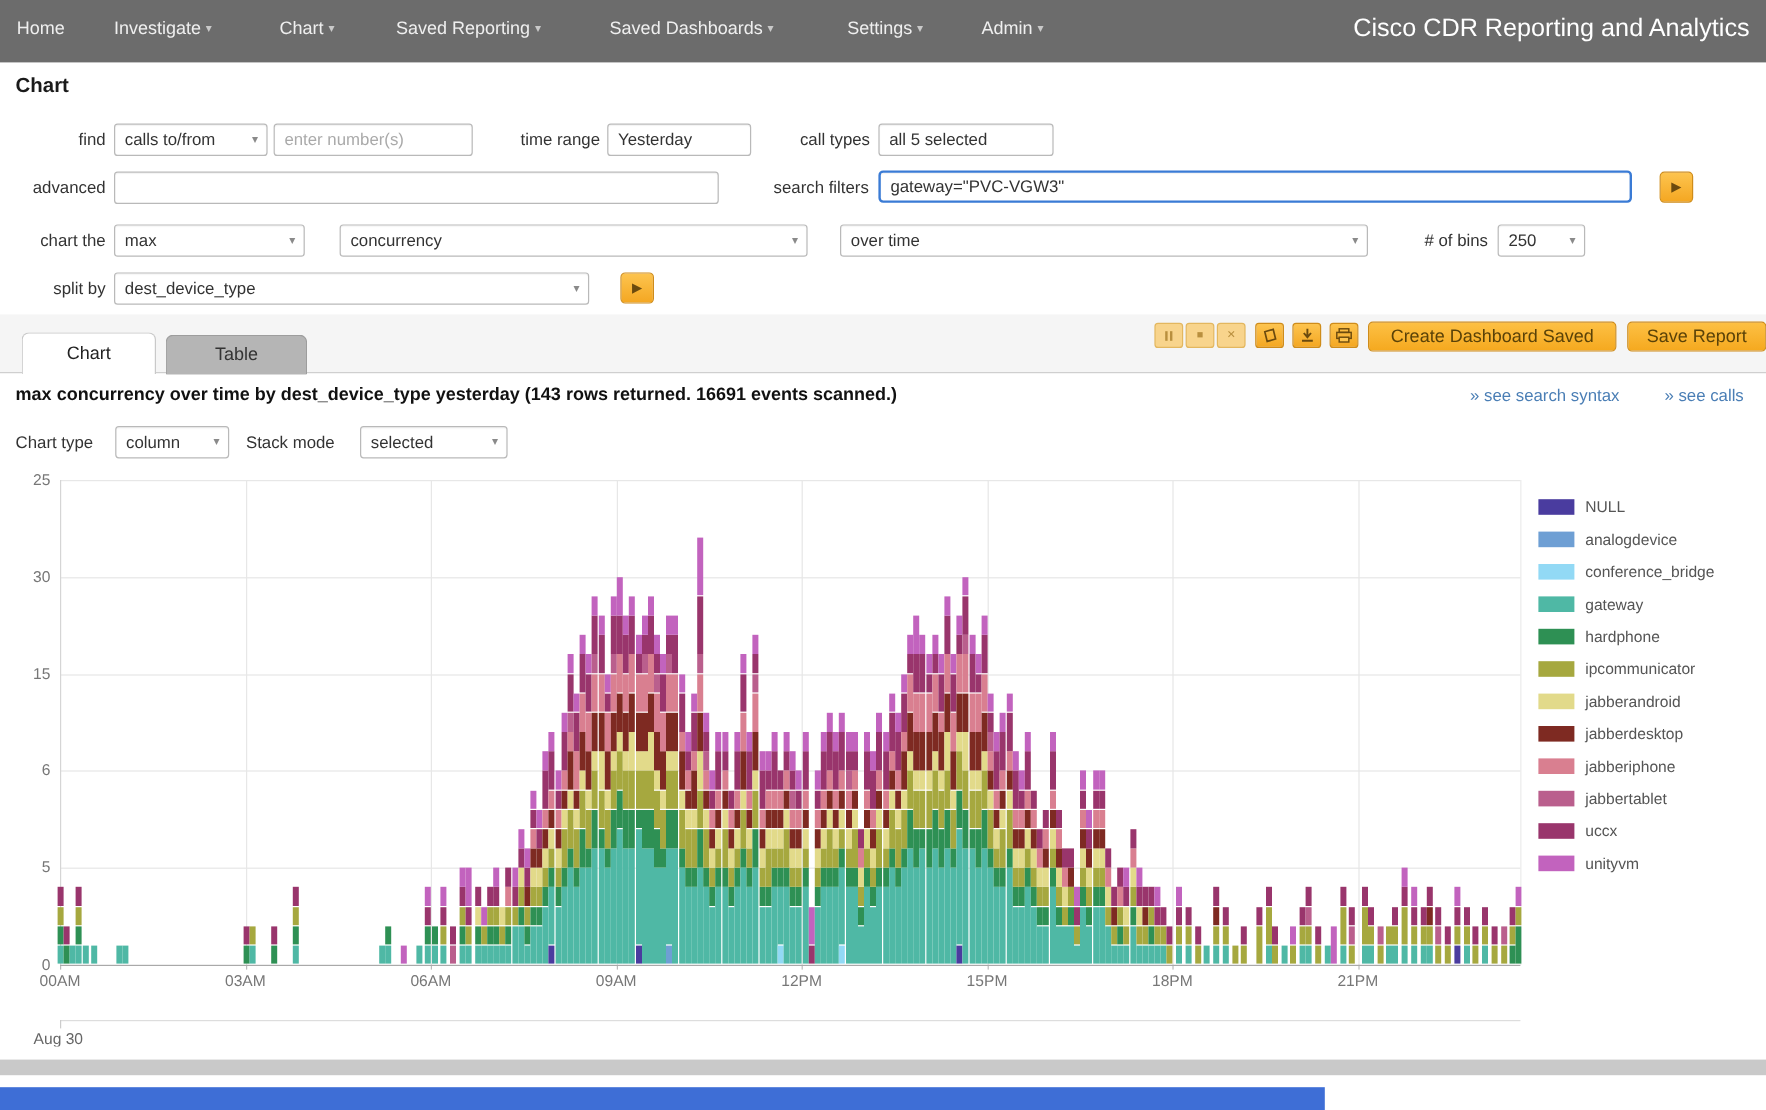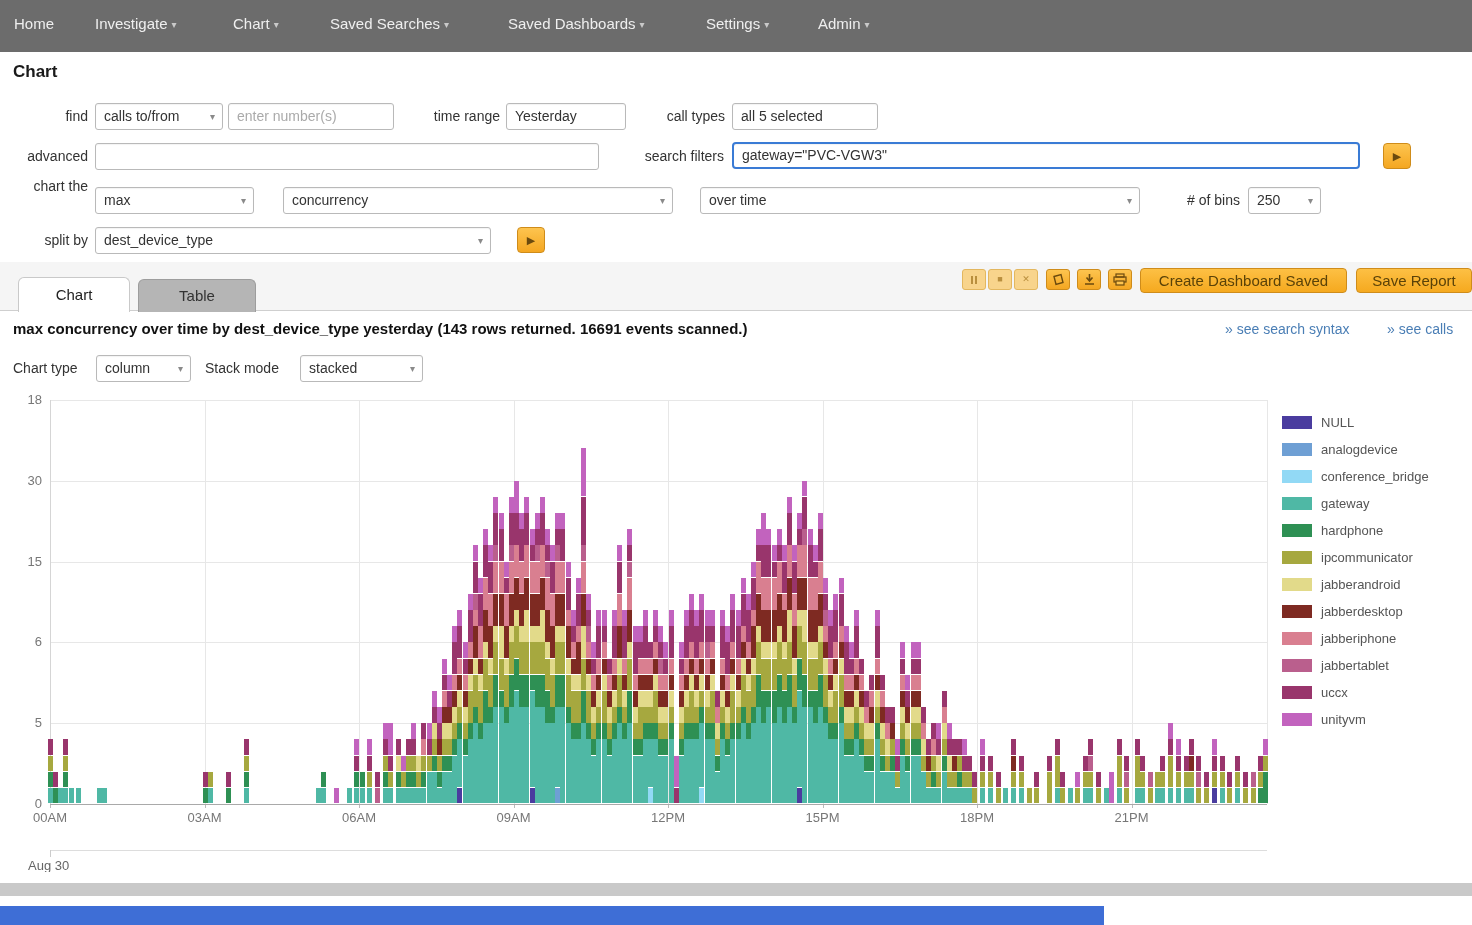--- a/index.html
+++ b/index.html
@@ -74,43 +74,44 @@
 
   .pausebar { display:inline-block; width:2px; height:8px; background:#b98f3e; margin:0 1px; vertical-align:middle; }
 </style>
 </head>
 <body>
 
 <div class="nav">
   <div class="nav-item" style="left:14px"><span>Home</span></div>
   <div class="nav-item" style="left:95px"><span>Investigate</span><span class="nav-caret">▾</span></div>
   <div class="nav-item" style="left:233px"><span>Chart</span><span class="nav-caret">▾</span></div>
-  <div class="nav-item" style="left:330px"><span>Saved Searches</span><span class="nav-caret">▾</span></div>
+  <div class="nav-item" style="left:330px"><span>Saved Reporting</span><span class="nav-caret">▾</span></div>
   <div class="nav-item" style="left:508px"><span>Saved Dashboards</span><span class="nav-caret">▾</span></div>
   <div class="nav-item" style="left:706px"><span>Settings</span><span class="nav-caret">▾</span></div>
   <div class="nav-item" style="left:818px"><span>Admin</span><span class="nav-caret">▾</span></div>
+  <div class="app-title">Cisco CDR Reporting and Analytics</div>
 </div>
 
 <div class="h1">Chart</div>
 
 <div class="flabel" style="left:0;top:103px;width:88px">find</div>
 <div class="ctl select" style="left:95px;top:103px;width:128px"><span>calls to/from</span><span class="caret">▾</span></div>
 <div class="ctl input placeholder" style="left:228px;top:103px;width:166px">enter number(s)</div>
 <div class="flabel" style="left:408px;top:103px;width:92px">time range</div>
 <div class="ctl" style="left:506px;top:103px;width:120px;cursor:pointer">Yesterday</div>
 <div class="flabel" style="left:640px;top:103px;width:85px">call types</div>
 <div class="ctl" style="left:732px;top:103px;width:146px;cursor:pointer">all 5 selected</div>
 
 <div class="flabel" style="left:0;top:143px;width:88px">advanced</div>
 <div class="ctl input" style="left:95px;top:143px;width:504px"></div>
 <div class="flabel" style="left:608px;top:143px;width:116px">search filters</div>
 <div class="ctl input focus-input" style="left:732px;top:142px;width:628px">gateway="PVC-VGW3"</div>
 <div class="runbtn" style="left:1383px;top:143px"><span>▶</span></div>
 
-<div class="flabel" style="left:0;top:173px;width:88px">chart the</div>
+<div class="flabel" style="left:0;top:187px;width:88px">chart the</div>
 <div class="ctl select" style="left:95px;top:187px;width:159px"><span>max</span><span class="caret">▾</span></div>
 <div class="ctl select" style="left:283px;top:187px;width:390px"><span>concurrency</span><span class="caret">▾</span></div>
 <div class="ctl select" style="left:700px;top:187px;width:440px"><span>over time</span><span class="caret">▾</span></div>
 <div class="flabel" style="left:1160px;top:187px;width:80px"># of bins</div>
 <div class="ctl select" style="left:1248px;top:187px;width:73px"><span>250</span><span class="caret">▾</span></div>
 
 <div class="flabel" style="left:0;top:227px;width:88px">split by</div>
 <div class="ctl select" style="left:95px;top:227px;width:396px"><span>dest_device_type</span><span class="caret">▾</span></div>
 <div class="runbtn" style="left:517px;top:227px"><span>▶</span></div>
 
@@ -142,35 +143,35 @@
 <div class="txtbtn" style="left:1140px;width:207px">Create Dashboard Saved</div>
 <div class="txtbtn" style="left:1356px;width:116px">Save Report</div>
 
 <div class="result-title">max concurrency over time by dest_device_type yesterday (143 rows returned. 16691 events scanned.)</div>
 <div class="link" style="left:1225px">» see search syntax</div>
 <div class="link" style="left:1387px">» see calls</div>
 
 <div class="cc-label" style="left:13px">Chart type</div>
 <div class="ctl select" style="left:96px;top:355px;width:95px"><span>column</span><span class="caret">▾</span></div>
 <div class="cc-label" style="left:205px">Stack mode</div>
-<div class="ctl select" style="left:300px;top:355px;width:123px"><span>stacked</span><span class="caret">▾</span></div>
+<div class="ctl select" style="left:300px;top:355px;width:123px"><span>selected</span><span class="caret">▾</span></div>
 
 <div id="chart">
   <div id="plot">
       <div class="ylab" style="left:10px;top:404px">0</div>
       <div class="gridh" style="top:331.2px"></div>
       <div class="ylab" style="left:10px;top:323.2px">5</div>
       <div class="gridh" style="top:250.4px"></div>
       <div class="ylab" style="left:10px;top:242.4px">6</div>
       <div class="gridh" style="top:169.6px"></div>
       <div class="ylab" style="left:10px;top:161.6px">15</div>
       <div class="gridh" style="top:88.80000000000001px"></div>
       <div class="ylab" style="left:10px;top:80.80000000000001px">30</div>
       <div class="gridh" style="top:8px"></div>
-      <div class="ylab" style="left:10px;top:0px">18</div>
+      <div class="ylab" style="left:10px;top:0px">25</div>
       <div class="tick" style="left:50px;top:412px"></div>
       <div class="xlab" style="left:20px;top:418px">00AM</div>
       <div class="gridv" style="left:204.5px;top:8px;height:404px"></div>
       <div class="tick" style="left:204.5px;top:412px"></div>
       <div class="xlab" style="left:174.5px;top:418px">03AM</div>
       <div class="gridv" style="left:359px;top:8px;height:404px"></div>
       <div class="tick" style="left:359px;top:412px"></div>
       <div class="xlab" style="left:329px;top:418px">06AM</div>
       <div class="gridv" style="left:513.5px;top:8px;height:404px"></div>
       <div class="tick" style="left:513.5px;top:412px"></div>

